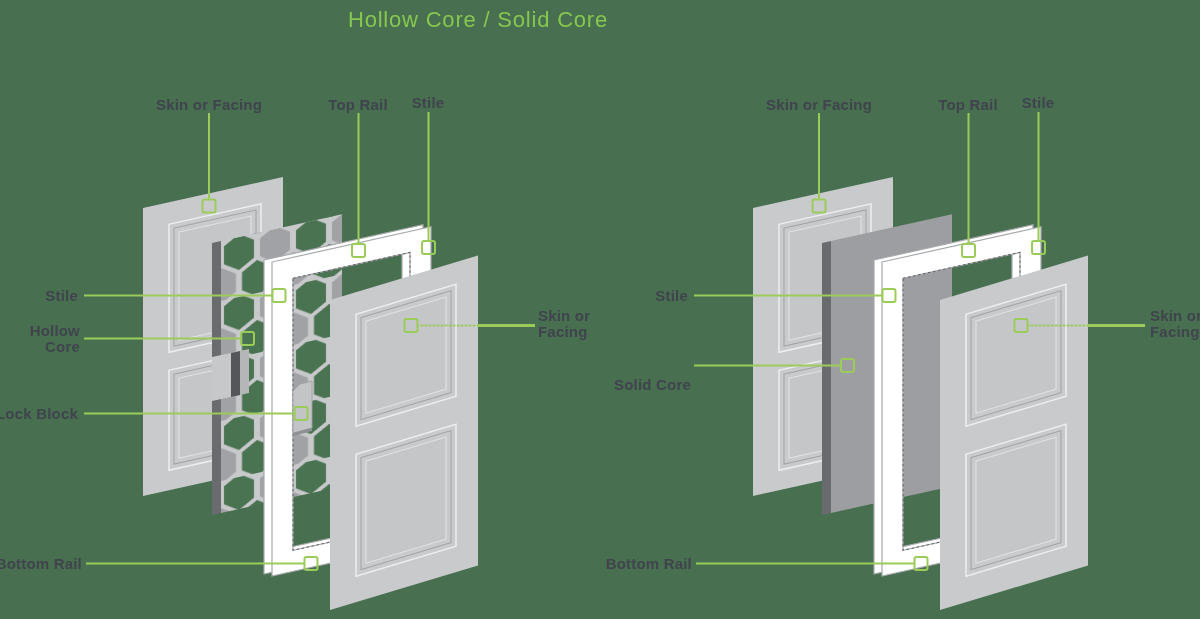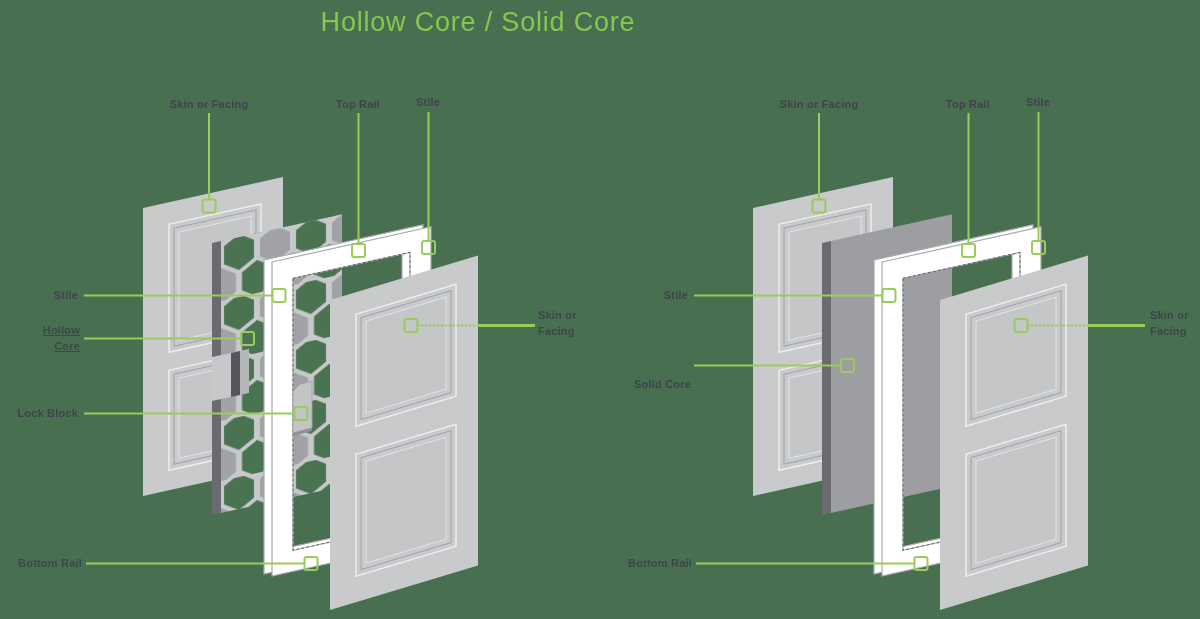--- a/index.html
+++ b/index.html
@@ -3,30 +3,30 @@
 <meta charset="utf-8">
 <style>
   html,body{margin:0;padding:0;background:#333;}
   .stage{
     position:relative;width:1200px;height:619px;overflow:hidden;
     background:var(--bg,#487050);
     font-family:"Liberation Sans", sans-serif;
   }
   .title{
     position:absolute;top:7px;left:0;width:956px;text-align:center;
-    font-size:27px;font-weight:500;letter-spacing:.8px;color:var(--title,#87C750);
+    font-size:22px;font-weight:500;letter-spacing:.8px;color:var(--title,#87C750);
   }
   svg.scene{position:absolute;left:0;top:0;}
   .lbl{
-    position:absolute;font-size:11px;font-weight:600;letter-spacing:.2px;
+    position:absolute;font-size:15px;font-weight:600;letter-spacing:.2px;
     line-height:15.5px;color:var(--text,#3F444D);
   }
   .lbl.c{text-align:center;}
   .lbl.r{text-align:right;white-space:nowrap;}
-  .lbl.wr{text-align:right;text-decoration:underline;}
+  .lbl.wr{text-align:right;}
 </style>
 </head>
 <body>
 
 <div class="stage" style="--bg: #487050; --title: #87C750; --text: #3F444D;">
 
   <div class="title">Hollow Core / Solid Core</div>
 
   <svg id="scene" class="scene" width="1200" height="619" viewBox="0 0 1200 619">
       <defs>

